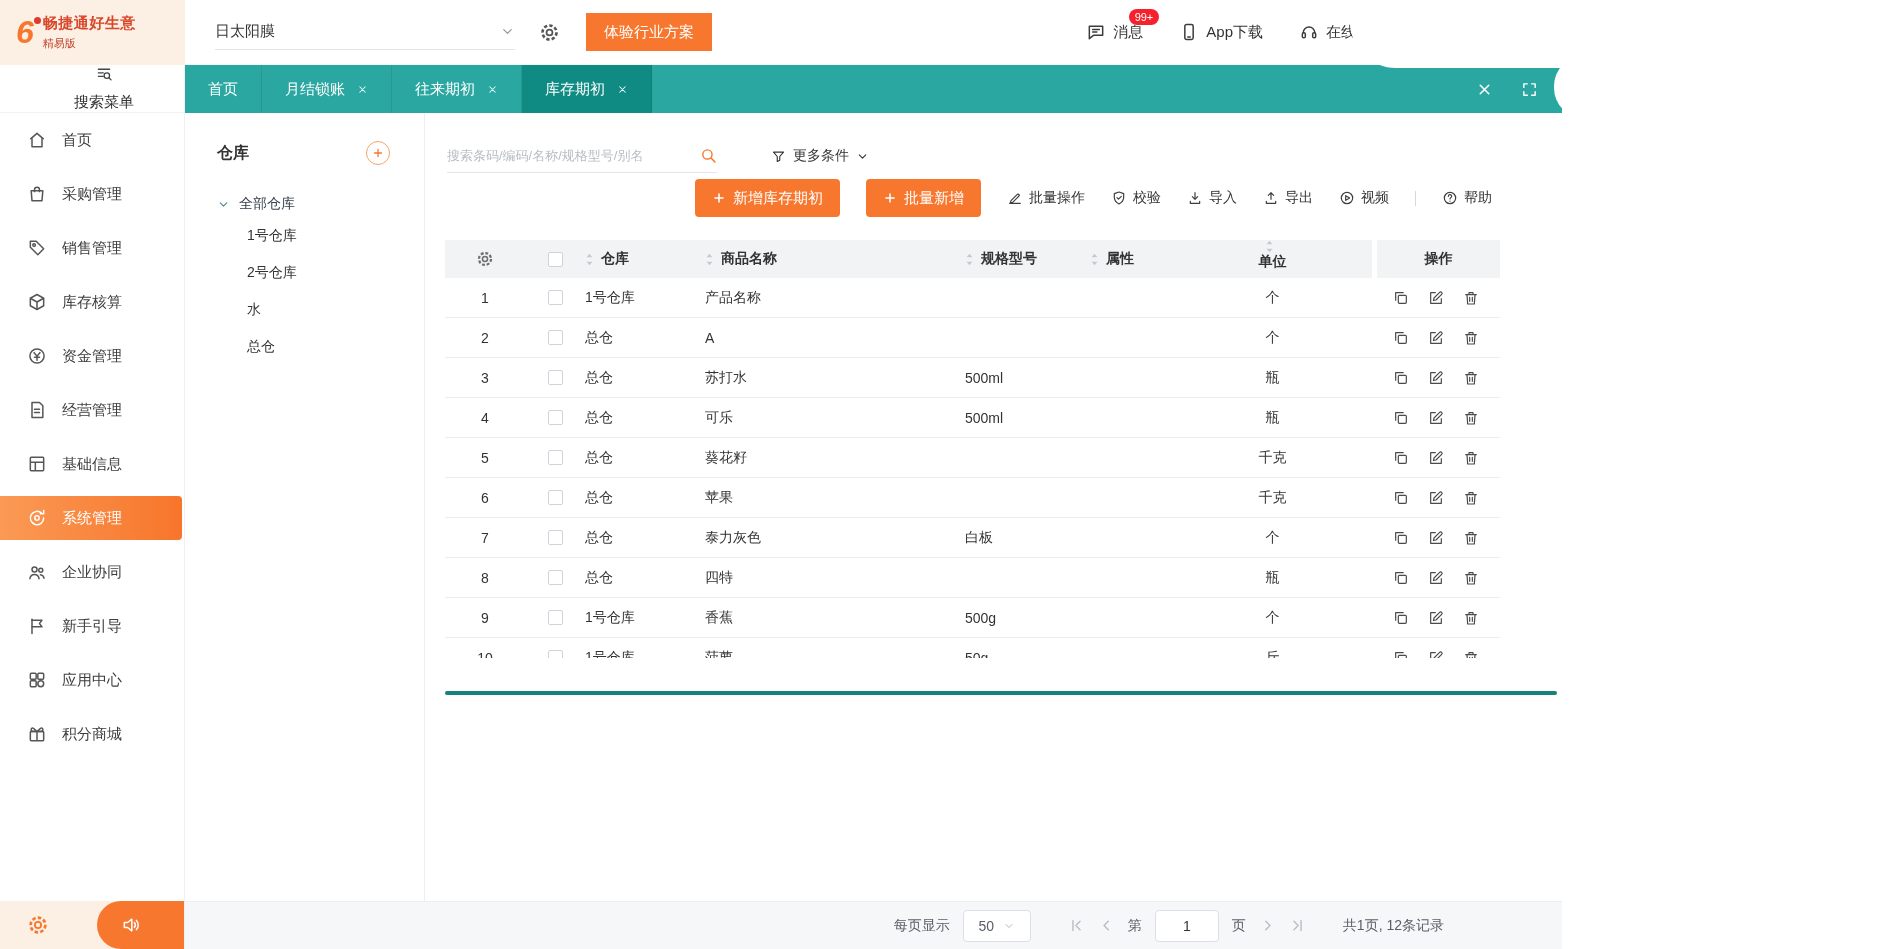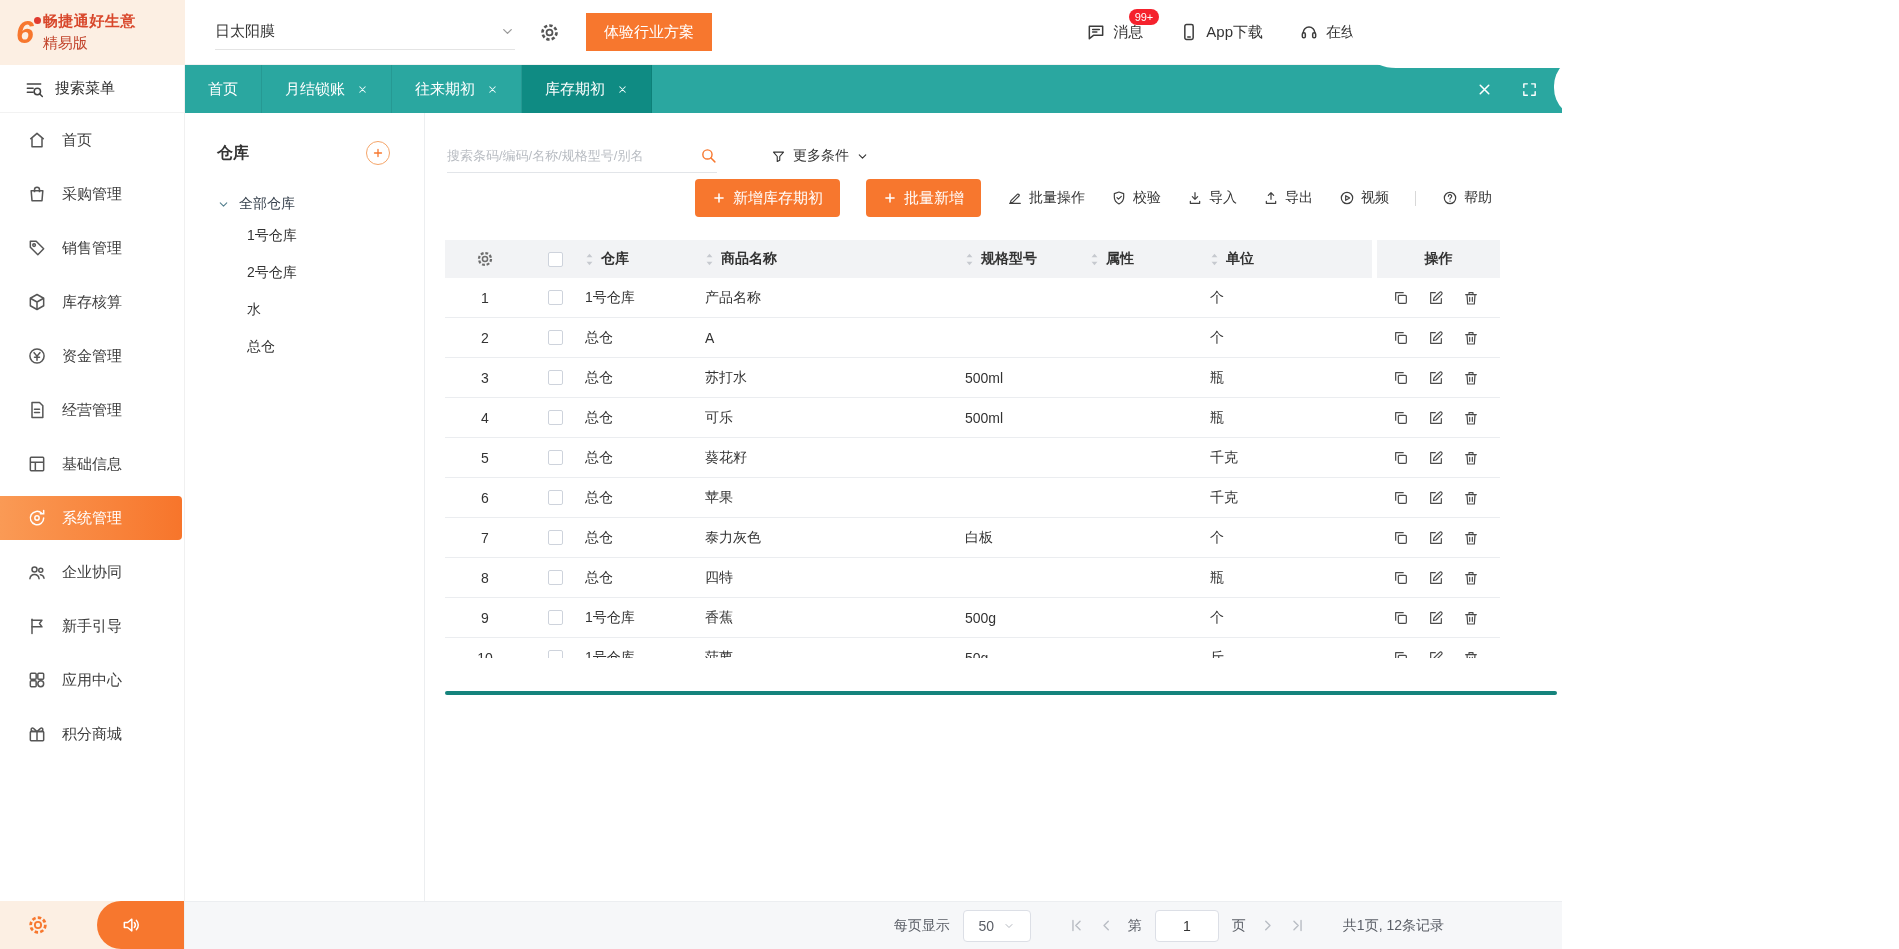--- a/index.html
+++ b/index.html
@@ -6,41 +6,41 @@
   html,body{width:1899px;height:949px;overflow:hidden;}
   body{font-family:"Liberation Sans","DejaVu Sans",sans-serif;background:#fff;color:#333;}
   .app{position:relative;width:1899px;height:949px;background:#fff;}
 
   
   .topbar{position:absolute;left:0;top:0;width:1562px;height:65px;background:#fff;display:flex;align-items:center;border-bottom:1px solid #f2f2f2;}
   .logo-area{width:185px;height:65px;background:#fcefe3;display:flex;align-items:center;gap:9px;padding-left:16px;flex:none;}
   .logo-mark{position:relative;font-weight:bold;font-style:italic;font-size:32px;color:#f7772e;line-height:1;}
   .logo-dot{position:absolute;right:-7px;top:1px;width:7px;height:7px;border-radius:50%;background:#e03a2f;}
   .logo-title{font-size:15px;font-weight:bold;color:#d8472b;letter-spacing:.5px;white-space:nowrap;}
-  .logo-badge{font-size:15px;color:#c2452d;margin-top:3px;}
+  .logo-badge{font-size:11px;color:#c2452d;margin-top:3px;}
   .company-select{margin-left:30px;width:300px;height:36px;border-bottom:1px solid #e4e4e4;display:flex;align-items:center;justify-content:space-between;font-size:15px;color:#333;cursor:pointer;}
   .company-select svg{width:15px;height:15px;color:#999;}
   .hdr-gear{margin-left:24px;width:21px;height:21px;color:#555;cursor:pointer;flex:none;}
   .trial-btn{margin-left:26px;height:38px;background:#f7772e;color:#fff;border:0;border-radius:0;font-size:15px;padding:0 18px;font-family:inherit;cursor:pointer;}
   .topbar-right{margin-left:auto;display:flex;align-items:center;gap:36px;padding-right:206px;}
   .hdr-item{position:relative;display:flex;align-items:center;gap:7px;font-size:15px;color:#333;cursor:pointer;white-space:nowrap;}
   .hdr-item svg{width:20px;height:20px;color:#3c3c3c;}
   .msg-badge{position:absolute;top:-13px;right:-16px;background:#f5222d;color:#fff;font-size:11px;line-height:16px;padding:0 6px;border-radius:9px;}
 
   
   .tabbar{position:absolute;left:185px;top:65px;width:1377px;height:48px;background:#2aa7a0;display:flex;align-items:stretch;color:#fff;}
   .tab{display:flex;align-items:center;gap:12px;padding:0 23px;font-size:15px;border-right:1px solid rgba(0,0,0,.08);cursor:pointer;white-space:nowrap;}
   .tab.active{background:#0f8b83;}
   .tab-close{width:11px;height:11px;color:#eafaf8;}
   .tabbar-right{margin-left:auto;display:flex;align-items:center;gap:28px;padding-right:24px;}
   .tabbar-right svg{width:17px;height:17px;color:#fff;cursor:pointer;}
 
   
   .sidebar{position:absolute;left:0;top:65px;width:185px;height:884px;background:#fff;border-right:1px solid #f0f0f0;overflow:hidden;}
-  .menu-search{height:48px;display:flex;align-items:center;gap:11px;padding-left:24px;font-size:15px;color:#333;border-bottom:1px solid #f2f2f2;cursor:pointer;}
+  .menu-search{height:48px;display:flex;align-items:center;gap:11px;padding-left:24px;font-size:15px;color:#333;border-bottom:1px solid #f2f2f2;cursor:pointer;flex-direction:column;}
   .menu-search svg{width:20px;height:20px;color:#444;}
   .menu-item{height:54px;display:flex;align-items:center;gap:15px;padding-left:27px;font-size:15px;color:#3d3d3d;cursor:pointer;}
   .menu-item svg{width:20px;height:20px;color:#565656;flex:none;}
   .menu-item.active{height:44px;margin:5px 0;width:182px;background:linear-gradient(90deg,#fa9a55,#f7752b);color:#fff;border-radius:0 4px 4px 0;}
   .menu-item.active svg{color:#fff;}
   .sidebar-bottom{position:absolute;left:0;bottom:0;width:185px;height:48px;background:#fcefe3;display:flex;align-items:center;padding-left:27px;}
   .sidebar-bottom .sb-gear{width:22px;height:22px;color:#f7772e;cursor:pointer;}
   .sb-voice{margin-left:auto;width:88px;height:48px;background:#f7772e;border-radius:24px 0 0 24px;display:flex;align-items:center;padding-left:24px;cursor:pointer;}
   .sb-voice svg{width:20px;height:20px;color:#fff;}
 
@@ -77,21 +77,21 @@
   .t-header .c{height:100%;}
   .t-body{height:380px;overflow:hidden;}
   .t-row{display:flex;height:40px;align-items:center;border-bottom:1px solid #ebedf0;background:#fff;}
   .c{flex:none;display:flex;align-items:center;overflow:hidden;white-space:nowrap;}
   .c-no{width:80px;justify-content:center;}
   .c-check{width:60px;justify-content:center;}
   .c-wh{width:120px;}
   .c-name{width:260px;}
   .c-spec{width:125px;}
   .c-attr{width:120px;}
-  .c-unit{width:125px;}
+  .c-unit{width:125px;flex-direction:column;}
   .c-gap{width:37px;}
   .c-ops{width:128px;justify-content:center;gap:19px;}
   .t-header .c-ops{border-left:5px solid #fff;}
   .hdr-col-gear{width:18px;height:18px;color:#6d6d6d;cursor:pointer;}
   .checkbox{width:15px;height:15px;border:1px solid #ced3dc;border-radius:2px;background:#fff;display:inline-block;cursor:pointer;}
   .sort{width:9px;height:13px;color:#c6c9cf;margin-right:7px;cursor:pointer;flex:none;}
   .op{width:16px;height:16px;color:#4a4a4a;cursor:pointer;flex:none;}
   .total-row{margin-left:20px;width:1112px;height:40px;background:#fdf3e6;display:flex;align-items:center;padding-left:22px;font-size:14px;color:#333;}
   .h-scroll{margin:33px 0 0 20px;width:1112px;height:4px;background:#15837c;border-radius:2px;cursor:pointer;}
 

